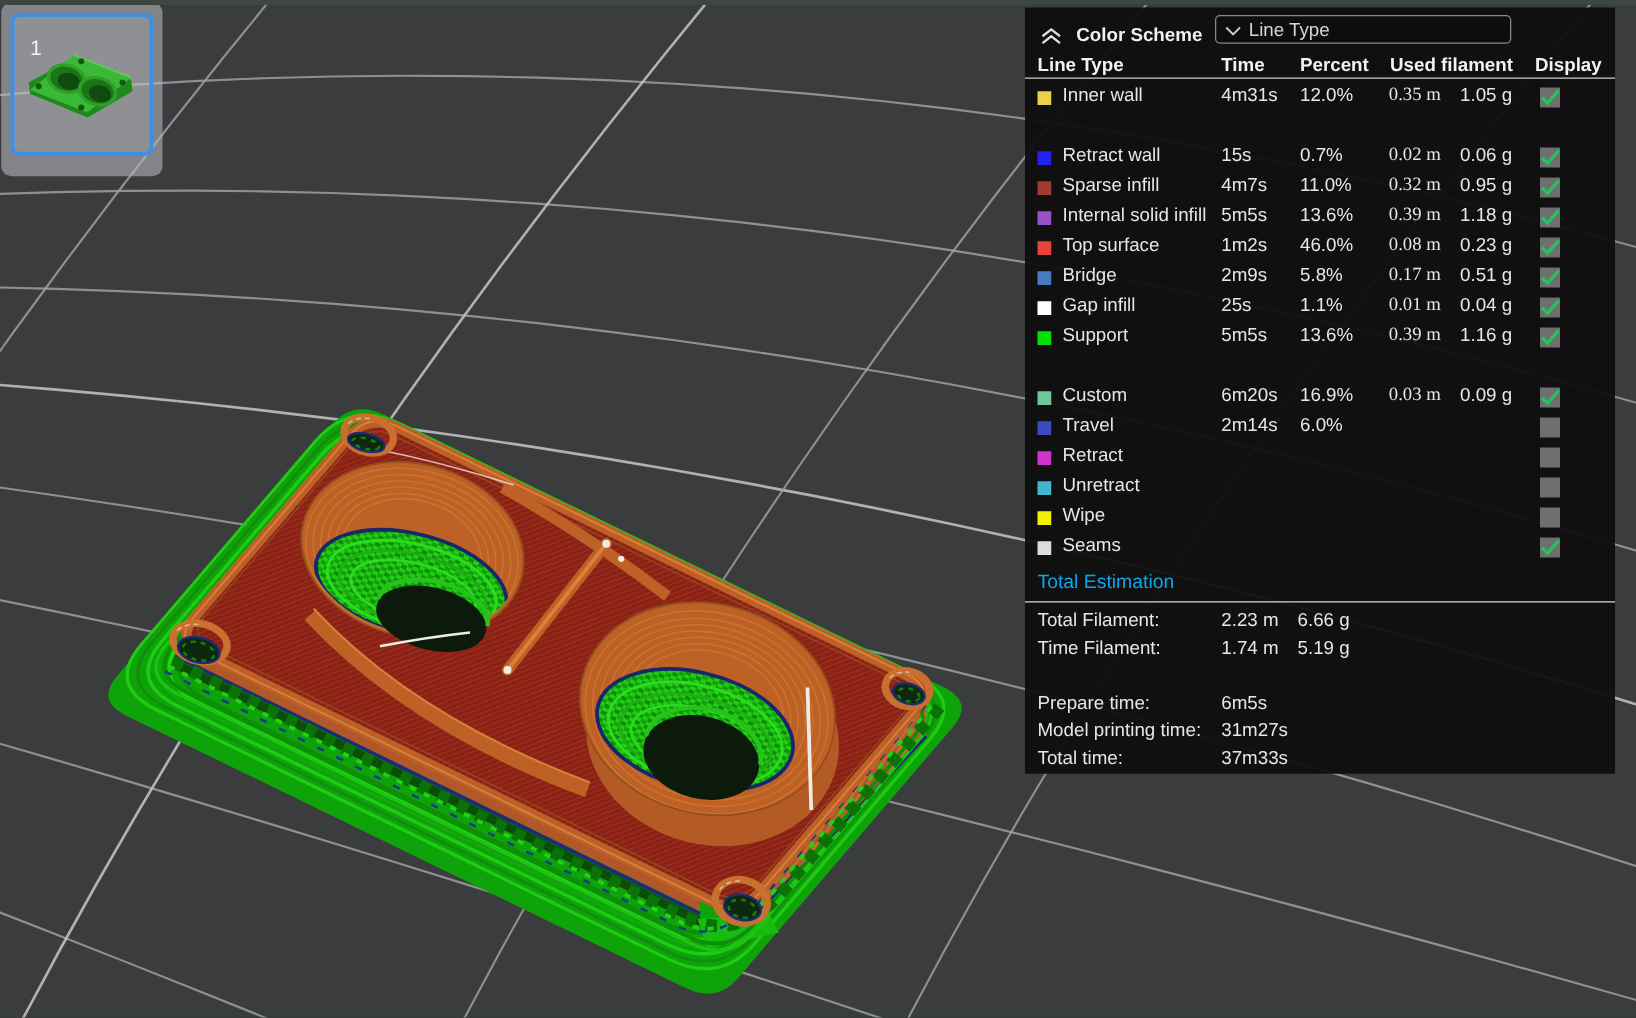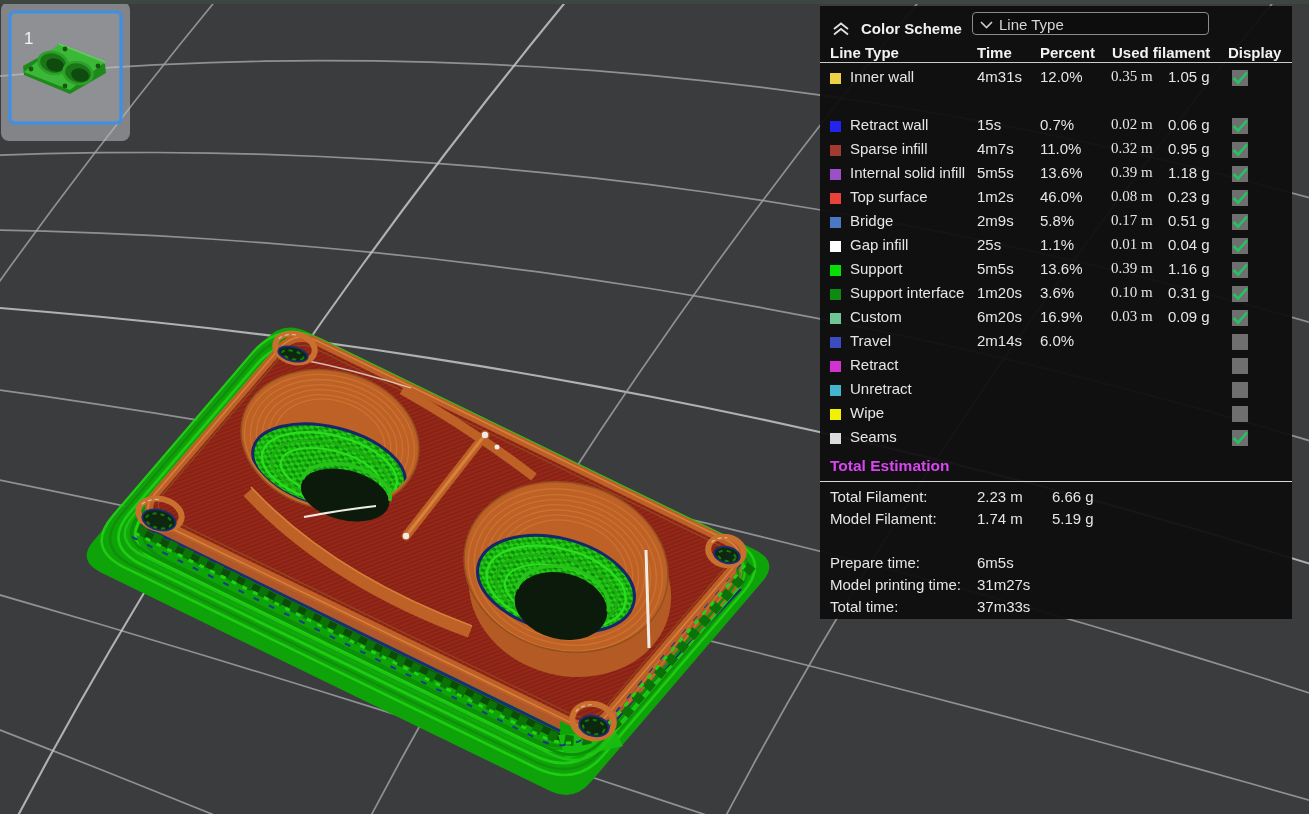--- a/index.html
+++ b/index.html
@@ -13,23 +13,23 @@
 .th { position:absolute; top:38px; font-weight:bold; font-size:15px; color:#f2f2f2; white-space:nowrap; }
 .sep { position:absolute; left:0px; width:472px; height:1px; background:#cbcbcb; }
 .row { position:absolute; left:0; width:472px; height:24px; }
 .sq { position:absolute; left:10px; top:4.5px; width:11px; height:11px; }
 .c { position:absolute; top:0px; white-space:nowrap; color:#e6e6e6; }
 .nm { left:30px; }
 .t1 { left:157px; }
 .t2 { left:220px; }
 .t3 { left:291px;font-family:Liberation Serif, serif; }
 .t4 { left:348px; }
-.t2b { left:232px; }
+.t2b { left:218px; }
 .cb { position:absolute; left:412px; top:1.5px; width:16px; height:16px; background:#6f6f6f; }
-.te { position:absolute; left:10px; top:451px; font-weight:bold; font-size:15.5px; color:#d946ef; }
+.te { position:absolute; left:10px; top:451px; font-weight:normal; font-size:15.5px; color:#0ea5e9; }
 .trow { position:absolute; left:0; width:472px; height:22px; }
 .nm2 { left:10px; }
 </style></head><body>
 <div class="stage">
 <svg class="scene" width="1309" height="814" viewBox="0 0 1309 814">
 <defs>
 <pattern id="redhatch" width="3.8" height="3.8" patternUnits="userSpaceOnUse" patternTransform="rotate(-21)">
   <rect width="3.8" height="3.8" fill="#882215"></rect>
           <rect y="1.4" width="3.8" height="0.95" fill="#a32d1d"></rect>
 </pattern>
@@ -319,33 +319,20 @@
 <div class="c t1">5m5s</div>
 <div class="c t2">13.6%</div>
 <div class="c t3">0.39 m</div>
 <div class="c t4">1.16 g</div>
 <div class="cb">
           <svg width="20" height="18" viewBox="0 0 20 18" style="position:absolute;left:-2px;top:-1px">
             <path d="M3.5 9 L8 13.5 L17 3.5" fill="none" stroke="#21c45d" stroke-width="2.6"></path>
           </svg>
         </div>
 </div>
-<div class="row" style="top:278px">
-<div class="sq" style="background:#0E8A12"></div>
-<div class="c nm">Support interface</div>
-<div class="c t1">1m20s</div>
-<div class="c t2">3.6%</div>
-<div class="c t3">0.10 m</div>
-<div class="c t4">0.31 g</div>
-<div class="cb">
-          <svg width="20" height="18" viewBox="0 0 20 18" style="position:absolute;left:-2px;top:-1px">
-            <path d="M3.5 9 L8 13.5 L17 3.5" fill="none" stroke="#21c45d" stroke-width="2.6"></path>
-          </svg>
-        </div>
-</div>
 <div class="row" style="top:302px">
 <div class="sq" style="background:#6FC795"></div>
 <div class="c nm">Custom</div>
 <div class="c t1">6m20s</div>
 <div class="c t2">16.9%</div>
 <div class="c t3">0.03 m</div>
 <div class="c t4">0.09 g</div>
 <div class="cb">
           <svg width="20" height="18" viewBox="0 0 20 18" style="position:absolute;left:-2px;top:-1px">
             <path d="M3.5 9 L8 13.5 L17 3.5" fill="none" stroke="#21c45d" stroke-width="2.6"></path>
@@ -384,21 +371,21 @@
         </div>
 </div>
 <div class="te">Total Estimation</div>
 <div class="sep" style="top:475px;background:#d8d8d8"></div>
 <div class="trow" style="top:482px">
         <div class="c nm2">Total Filament:</div>
         <div class="c t1">2.23 m</div>
 <div class="c t2b">6.66 g</div>
 </div>
 <div class="trow" style="top:504px">
-        <div class="c nm2">Model Filament:</div>
+        <div class="c nm2">Time Filament:</div>
         <div class="c t1">1.74 m</div>
 <div class="c t2b">5.19 g</div>
 </div>
 <div class="trow" style="top:548px">
         <div class="c nm2">Prepare time:</div>
         <div class="c t1">6m5s</div>
 </div>
 <div class="trow" style="top:570px">
         <div class="c nm2">Model printing time:</div>
         <div class="c t1">31m27s</div>

